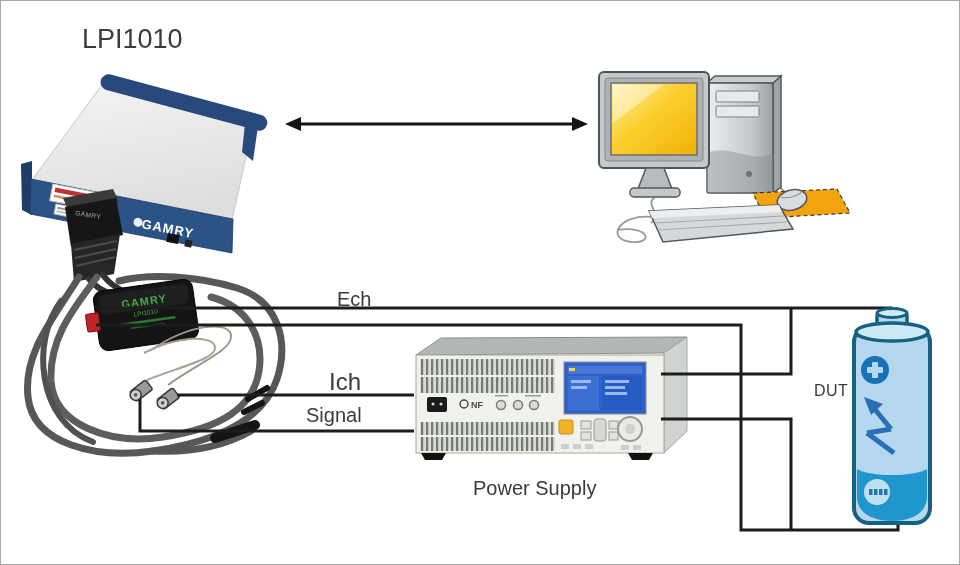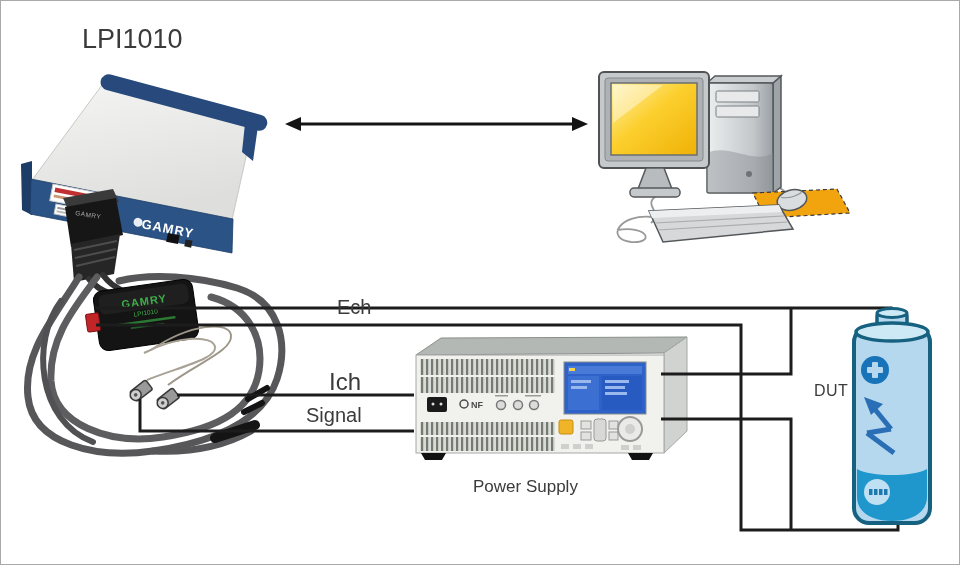--- a/index.html
+++ b/index.html
@@ -4,24 +4,24 @@
 <style>
   html,body{margin:0;padding:0;background:#fff;}
   .stage{
     position:relative;width:958px;height:563px;background:#ffffff;
     border:1px solid #a9a9a9;overflow:hidden;
     font-family:"Liberation Sans",sans-serif;
   }
   .stage svg{position:absolute;left:0;top:0;}
   .lbl{position:absolute;color:#3b3b3b;white-space:nowrap;line-height:1;}
   .lbl-title{left:81px;top:25px;font-size:27px;}
-  .lbl-ech{left:336px;top:296px;font-size:20px;}
+  .lbl-ech{left:336px;top:288px;font-size:20px;}
   .lbl-ich{left:328px;top:369px;font-size:24px;}
   .lbl-signal{left:305px;top:404px;font-size:20px;}
-  .lbl-ps{left:472px;top:477px;font-size:17px;}
+  .lbl-ps{left:472px;top:477px;font-size:20px;}
   .lbl-dut{left:813px;top:382px;font-size:16px;letter-spacing:.5px;}
   text{font-family:"Liberation Sans",sans-serif;}
 </style>
 </head>
 <body>
 
 <div class="stage">
 
 <svg width="958" height="563" viewBox="0 0 958 563">
   <defs>

